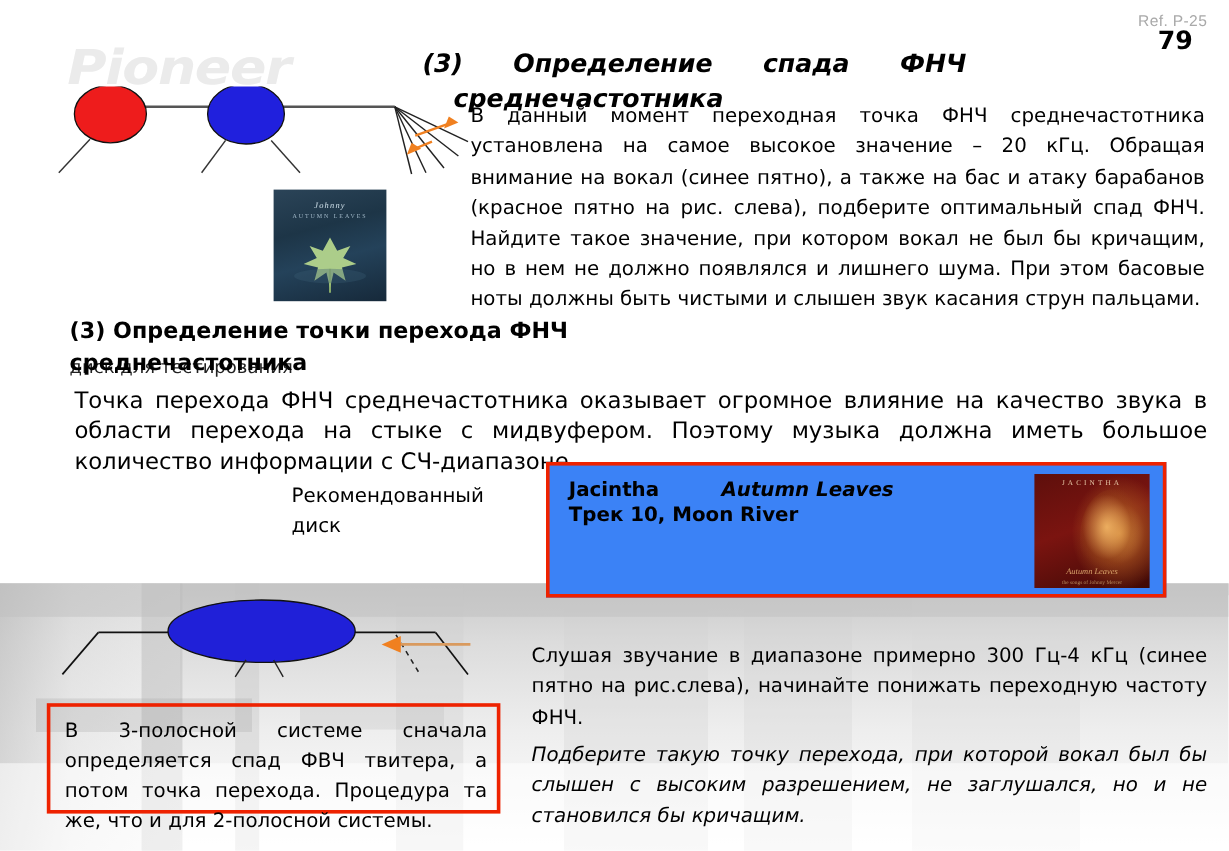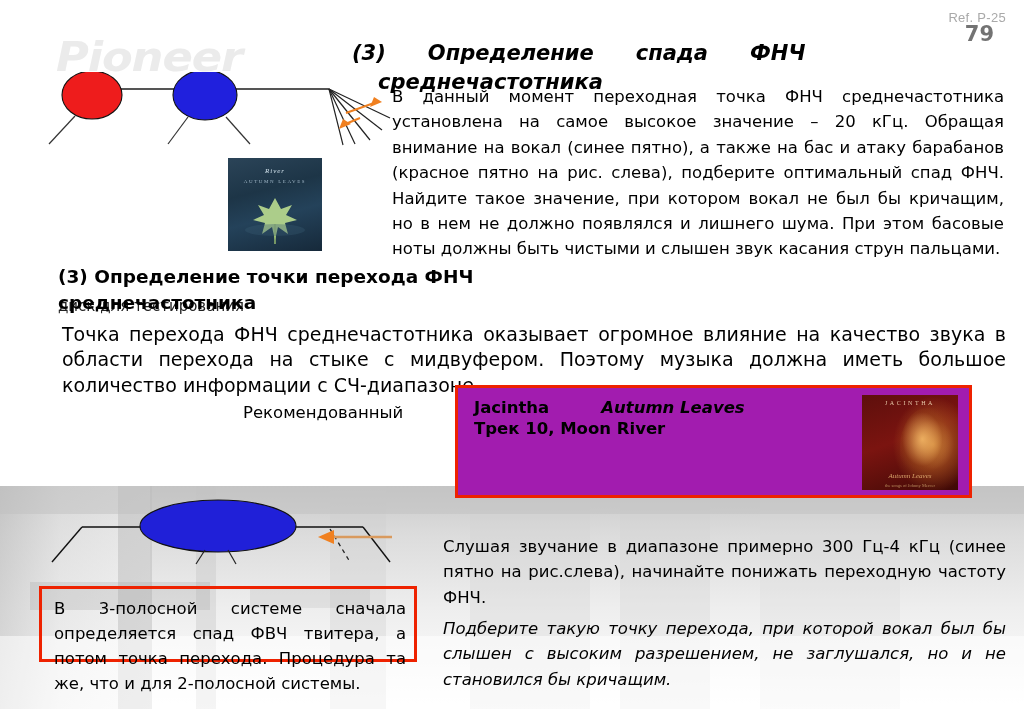--- a/index.html
+++ b/index.html
@@ -14,21 +14,21 @@
   #bg-top-texture{position:absolute;left:0;top:486px;width:1024px;height:10px;background:#d9d9d9;}
   
   #ref-label{
     position:absolute;right:18px;top:10px;
     font-size:13px;color:#a9a9a9;letter-spacing:.3px;
     font-family:"Liberation Sans",sans-serif;
     text-align:center;
   }
   #page-number{
     position:absolute;right:30px;top:22px;
-    font-size:21px;font-weight:bold;color:#737373;
+    font-size:21px;font-weight:bold;color:#000000;
   }
   #pioneer-logo{
     position:absolute;left:56px;top:34px;
     font-size:40px;font-weight:bold;font-style:italic;
     color:#ebebeb;letter-spacing:-1px;
     font-family:"DejaVu Sans",sans-serif;
     transform:scaleX(1.12);transform-origin:left center;
     white-space:nowrap;
   }
   
@@ -68,21 +68,21 @@
     font-size:19px;line-height:25.4px;text-align:justify;text-justify:inter-word;
   }
   
   #recommended-disc{
     position:absolute;left:243px;top:400px;width:200px;
     font-size:16.5px;line-height:25px;
   }
   
   #jacintha-box{
     position:absolute;left:455px;top:385px;width:517px;height:113px;
-    border:3px solid #ee2200;background:#a21caf;box-sizing:border-box;
+    border:3px solid #ee2200;background:#3b82f6;box-sizing:border-box;
   }
   #jacintha-head{
     position:absolute;left:16px;top:9px;width:330px;
     font-size:16.5px;font-weight:bold;line-height:21px;
   }
   #jacintha-head .artist{font-style:normal;}
   #jacintha-head .album{font-style:italic;margin-left:52px;}
   #jacintha-head .track{font-style:normal;}
   #jacintha-head .song{}
   #jacintha-body{
@@ -120,21 +120,21 @@
   #para-right-1{
     position:absolute;left:443px;top:534px;width:563px;
     font-size:16.5px;line-height:25.4px;text-align:justify;text-justify:inter-word;
   }
   #para-right-2{
     position:absolute;left:443px;top:616px;width:563px;
     font-size:16.5px;line-height:25.4px;text-align:justify;text-justify:inter-word;font-style:italic;
   }
   
   #three-way-box{
-    position:absolute;left:39px;top:586px;width:378px;height:76px;
+    position:absolute;left:39px;top:586px;width:378px;height:92px;
     border:3px solid #ee2200;box-sizing:border-box;background:transparent;
   }
   #three-way-text{
     position:absolute;left:12px;top:7px;width:352px;
     font-size:16.5px;line-height:25px;text-align:justify;text-justify:inter-word;
   }
   
   .diagram{position:absolute;}
   #diagram-top{left:30px;top:72px;width:400px;height:110px;}
   #diagram-bottom{left:30px;top:484px;width:420px;height:86px;}
@@ -224,39 +224,40 @@
       <line x1="344" y1="31" x2="316" y2="41" stroke="#f08020" stroke-width="2"></line>
     </g>
     <g fill="#f08020">
       <polygon points="321,52 309,57 313,47"></polygon>
       <line x1="313" y1="53" x2="330" y2="46" stroke="#f08020" stroke-width="2"></line>
     </g>
   </svg>
 </div>
 
 <div id="album-leaf">
-  <div class="al-title">River</div>
+  <div class="al-title">Johnny</div>
   <div class="al-sub">AUTUMN LEAVES</div>
   <svg width="94" height="93" style="position:absolute;left:0;top:0">
     <g transform="translate(47,60)">
       <path d="M0,-20 L6,-9 L17,-13 L11,-3 L22,2 L10,5 L13,16 L3,9 L0,22 L-3,9 L-13,16 L-10,5 L-22,2 L-11,-3 L-17,-13 L-6,-9 Z" fill="#b9d98e" opacity=".92"></path>
       <line x1="0" y1="6" x2="0" y2="26" stroke="#9cc071" stroke-width="1.4"></line>
     </g>
     <ellipse cx="47" cy="72" rx="30" ry="6" fill="#3a5c72" opacity=".35"></ellipse>
   </svg>
 </div>
 
 <div id="title4-line1">(3) Определение точки перехода ФНЧ</div>
 <div id="disc-test-label">диск для тестирования</div>
 <div id="title4-line2">среднечастотника</div>
 
 <div id="para4">Точка перехода ФНЧ среднечастотника оказывает огромное влияние на качество звука в области перехода на стыке с мидвуфером. Поэтому музыка должна иметь большое количество информации с СЧ-диапазоне.</div>
 
 <div id="recommended-disc">
   <div>Рекомендованный</div>
+  <div>диск</div>
 </div>
 
 <div id="jacintha-box">
   <div id="jacintha-head">
     <span class="artist">Jacintha</span><span class="album">Autumn Leaves</span><br>
     <span class="track">Трек 10,</span>
     <span class="song">Moon River</span>
   </div>
   <div id="jacintha-cover">
     <div class="jc-face"></div>

